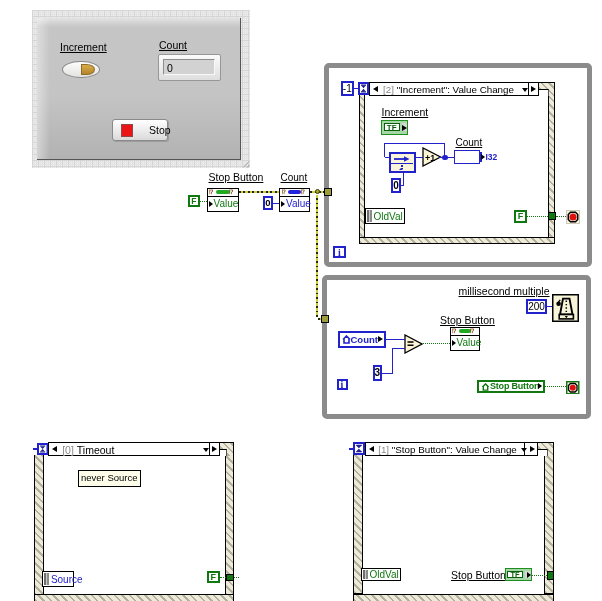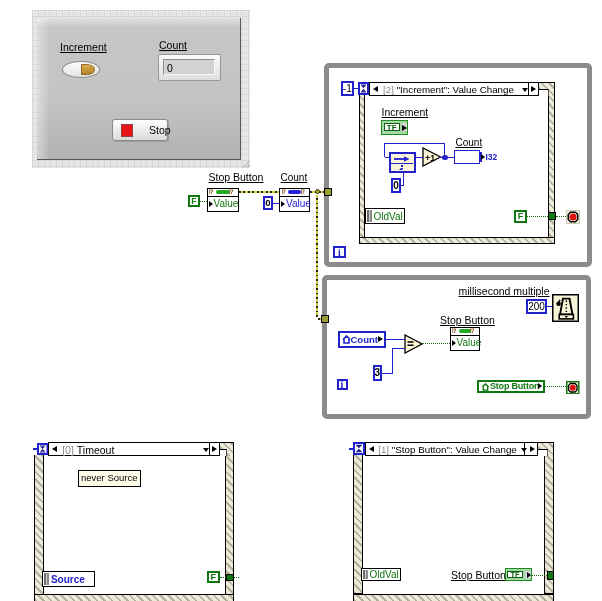--- a/index.html
+++ b/index.html
@@ -253,21 +253,21 @@
  <span style="position:absolute;right:9px;top:0;bottom:0;border-left:1px solid #000;"></span>
 </div>
 <div class="corner" style="left:220px;top:442px;width:13.7px;height:14.2px;">
       <div class="cwhite" style="width:7px;height:7px;"></div>
     </div>
 <div class="abs hatch" style="left:34.3px;top:454.5px;width:9.3px;height:141px;border:1px solid #000;border-top:none;box-sizing:border-box;"></div>
 <div class="abs hatch" style="left:224.7px;top:456px;width:9px;height:139.5px;border:1px solid #000;border-top:none;box-sizing:border-box;"></div>
 <div class="abs hatch" style="left:34.3px;top:594.3px;width:199.5px;height:6.7px;border:1px solid #000;border-bottom:none;box-sizing:border-box;"></div>
 <div class="abs" style="left:77.5px;top:470px;width:63.5px;height:16.5px;border:1px solid #000;background:#fdfdea;
   box-sizing:border-box;font-size:9.5px;line-height:14px;text-align:center;white-space:nowrap;">never Source</div>
-<div class="node" style="left:42.4px;top:571px;width:53px;height:15.7px;font-weight:bold;">
+<div class="node" style="left:42.4px;top:571px;width:32px;height:15.7px;">
  <div class="nbar"></div>
       <div class="ntxt" style="color:#2222cc;">Source</div>
 </div>
 <div class="greenbox" style="left:207px;top:571.3px;width:12.7px;height:12px;font-size:9px;line-height:9px;">F</div>
 <div class="wire gdot" style="left:219.7px;top:576.8px;width:6px;height:0;"></div>
 <div class="tunnel" style="left:225.7px;top:573.5px;width:8px;height:7.5px;background:#117711;"></div>
 <div class="wire gdot" style="left:233.7px;top:576.8px;width:5px;height:0;"></div>
 
 <div class="wire bw" style="left:348.5px;top:448.3px;width:4px;height:1.4px;"></div>
 <svg class="abs" style="left:353px;top:442.2px;" width="12" height="13" viewBox="0 0 12 13">

